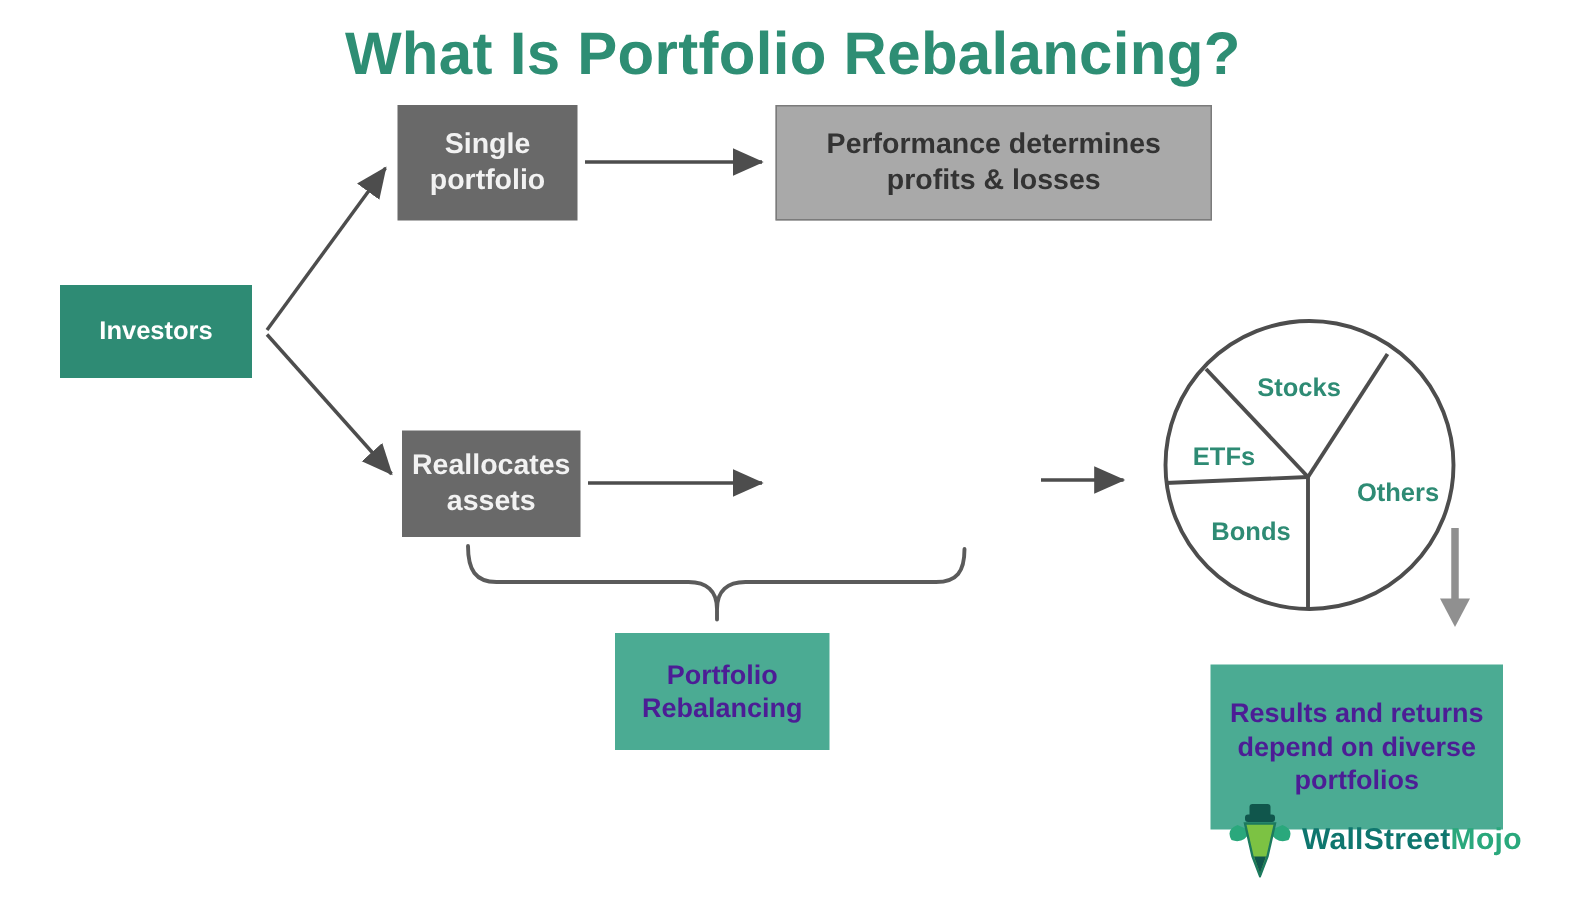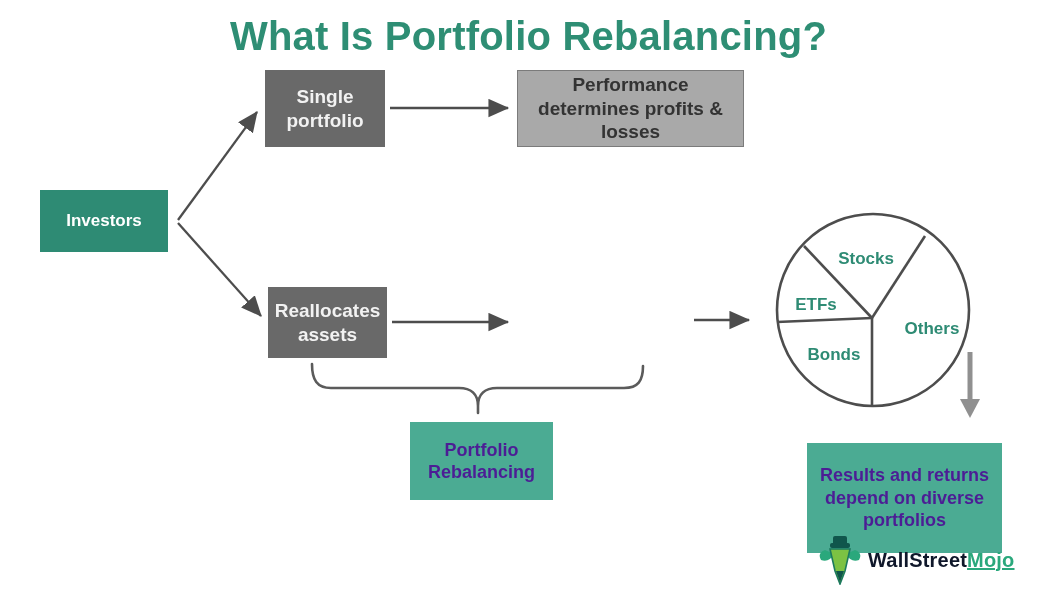--- a/index.html
+++ b/index.html
@@ -23,36 +23,36 @@
     display:flex;align-items:center;justify-content:center;
     text-align:center;font-weight:bold;line-height:1.25;
     padding:4px 8px;box-sizing:border-box;
   }
   .box-teal-dark{background:#2e8b74;color:#ffffff;font-size:17px;}
   .box-dark{background:#696969;color:#f2f2f2;font-size:19px;}
   .box-lightgray{background:#a9a9a9;color:#333333;border:1px solid #7b7b7b;font-size:19px;}
   .box-teal{background:#4bab93;color:#4c1d95;font-size:18px;}
   #investors-box{left:40px;top:190px;width:128px;height:62px;}
   #single-portfolio-box{left:265px;top:70px;width:120px;height:77px;}
-  #performance-box{left:517px;top:70px;width:227px;height:77px;}
+  #performance-box{left:517px;top:70px;width:291px;height:77px;}
   #reallocates-box{left:268px;top:287px;width:119px;height:71px;}
   #rebalances-box{left:518px;top:287px;width:164px;height:71px;}
   #portfolio-rebalancing-box{left:410px;top:422px;width:143px;height:78px;}
   #results-box{left:807px;top:423px;width:195px;height:110px;margin-top:20px;}
   .pie-label{
     font-family:"Liberation Sans", sans-serif;
     font-size:17px;font-weight:bold;fill:#2e8b74;
   }
   .logo{
     position:absolute;left:818px;top:535px;z-index:2;
     display:flex;align-items:center;gap:6px;
   }
   .logo-text{font-size:20px;font-weight:bold;letter-spacing:0.2px;}
-  .logo-text .primary{color:#0f172a;}
-  .logo-text .accent{color:#2aa87c;text-decoration:underline;}
+  .logo-text .primary{color:#0f766e;}
+  .logo-text .accent{color:#2aa87c;}
 </style>
 </head>
 <body>
 
 <div id="canvas">
 
   <svg id="diagram-svg" width="1057" height="598" viewBox="0 0 1057 598">
     <defs>
       <marker id="ah" markerWidth="11" markerHeight="9" refX="8.5" refY="4" orient="auto">
         <path d="M0,0 L9,4 L0,8 Z" fill="#4d4d4d"></path>

